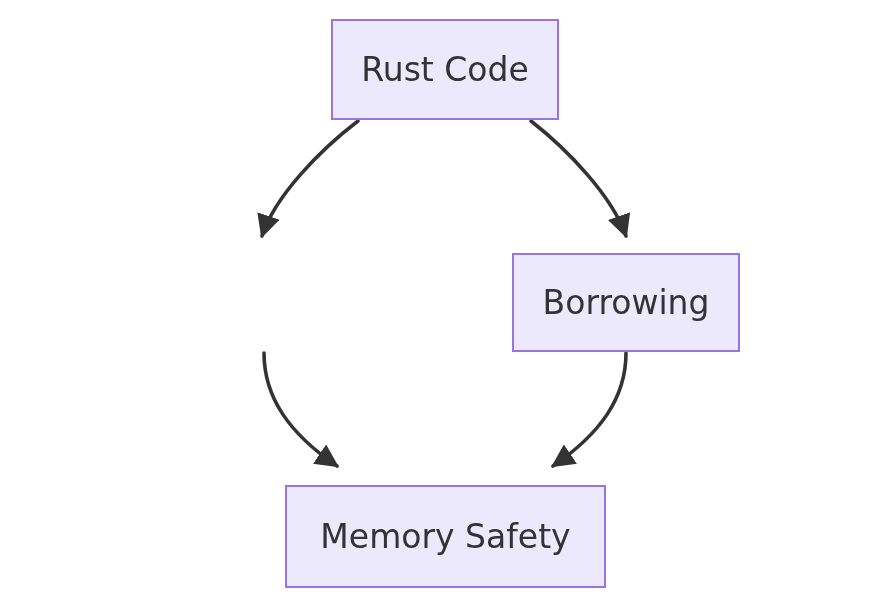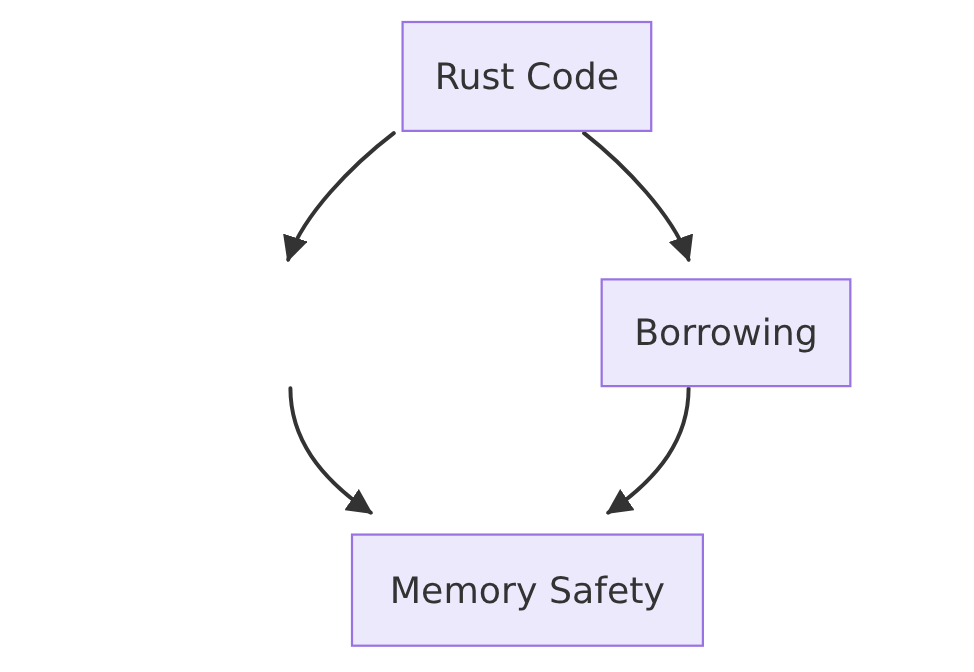--- a/index.html
+++ b/index.html
@@ -30,21 +30,20 @@
   .flow-node {
     position: absolute;
     box-sizing: border-box;
     background: #ece9fc;
     border: 2px solid #9a73e3;
     border-radius: 0px;
     display: flex;
     align-items: center;
     justify-content: center;
     z-index: 2;
-    margin-left: 34px;
   }
   .flow-node .node-label {
     font-family: "DejaVu Sans", sans-serif;
     font-size: 33px;
     line-height: 1;
     color: #333333;
     letter-spacing: 0px;
     white-space: nowrap;
     -webkit-font-smoothing: antialiased;
   }

